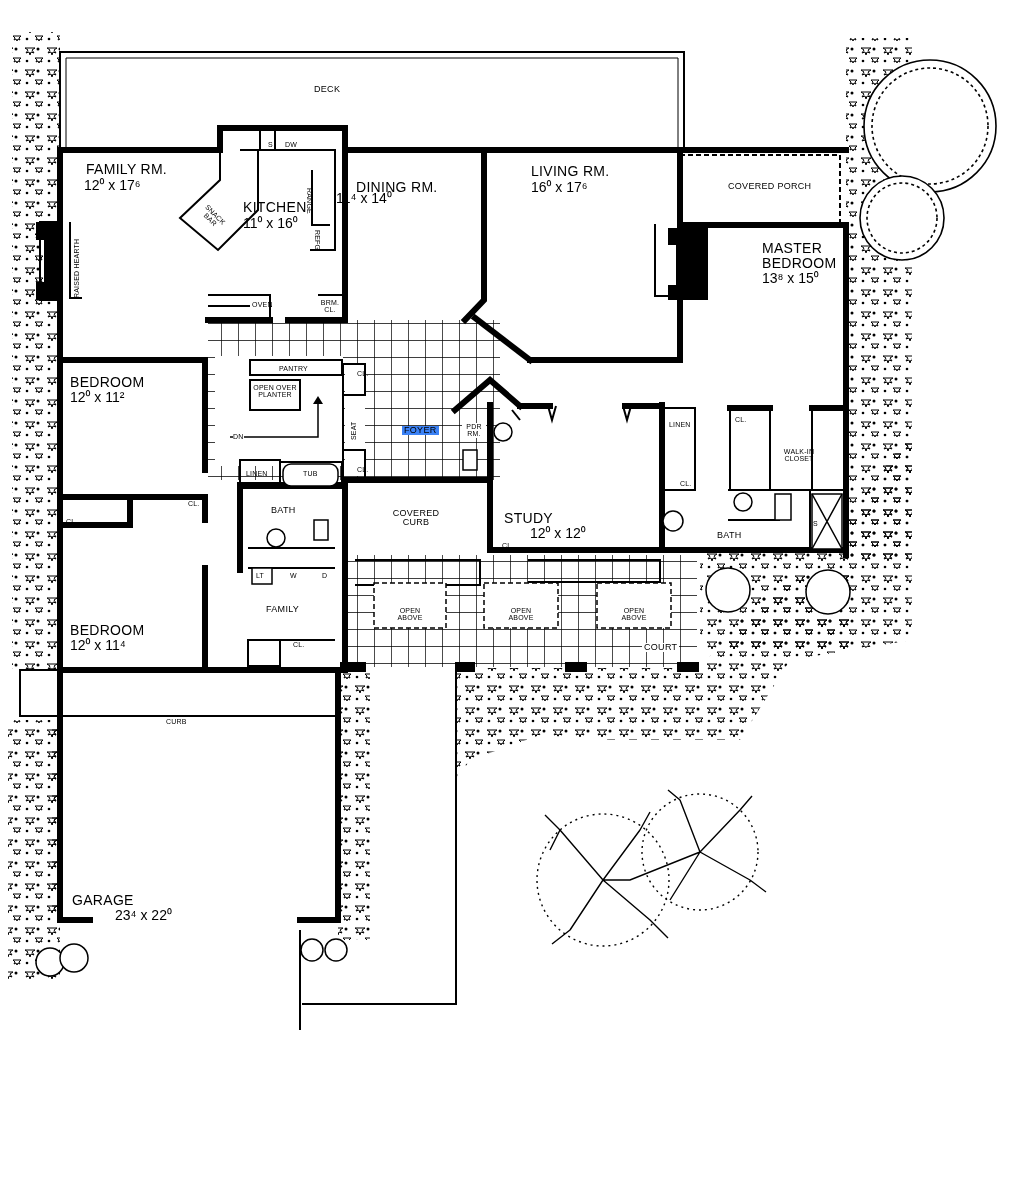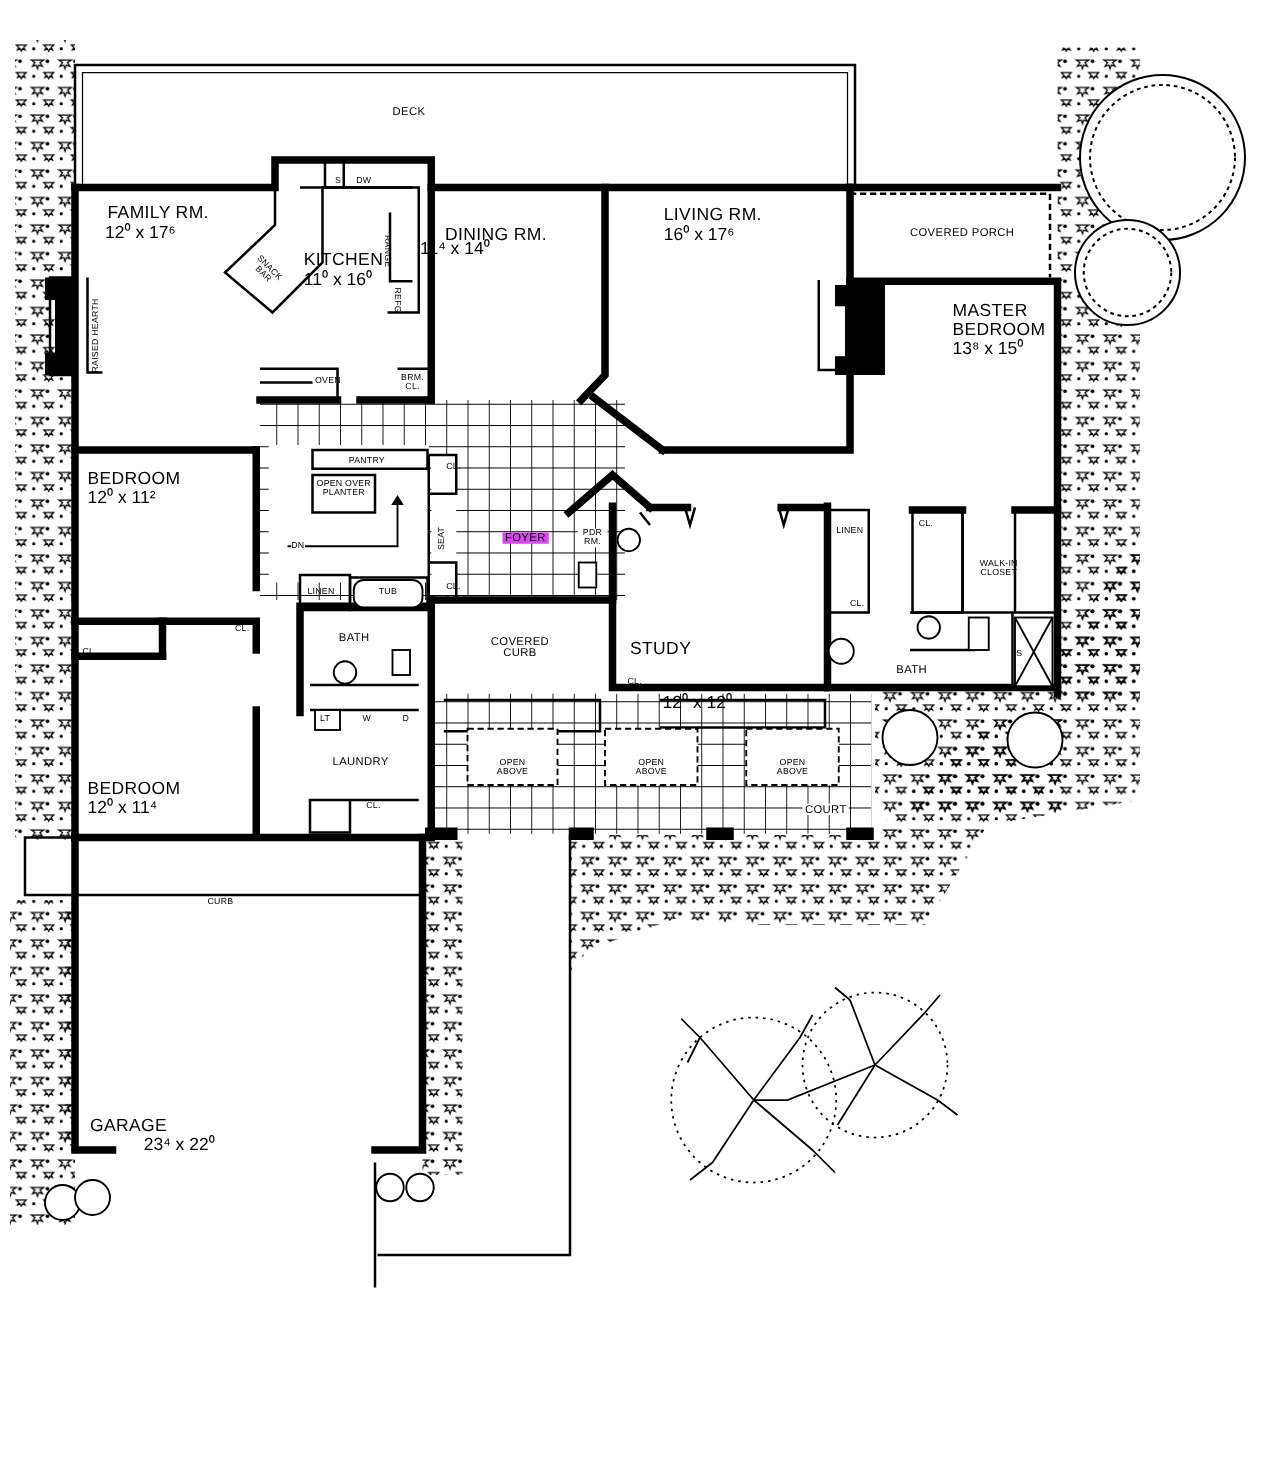--- a/index.html
+++ b/index.html
@@ -191,32 +191,32 @@
 <div class="lbl room" style="left:762px;top:241px;">MASTER</div>
 <div class="lbl room" style="left:762px;top:256px;">BEDROOM</div>
 <div class="lbl dim" style="left:762px;top:271px;">13⁸ x 15⁰</div>
 
 <div class="lbl room" style="left:70px;top:375px;">BEDROOM</div>
 <div class="lbl dim" style="left:70px;top:390px;">12⁰ x 11²</div>
 
 <div class="lbl room" style="left:70px;top:623px;">BEDROOM</div>
 <div class="lbl dim" style="left:70px;top:638px;">12⁰ x 11⁴</div>
 
-<div class="lbl small" style="left:402px;top:426px;background:#d946ef;padding:0 2px;">FOYER</div>
+<div class="lbl small" style="left:402px;top:426px;background:#3b82f6;padding:0 2px;">FOYER</div>
 <div class="lbl tiny center" style="left:462px;top:423px;width:24px;background:#fff;">
   <div>PDR</div>
   <div>RM.</div>
 </div>
 
 <div class="lbl room" style="left:504px;top:511px;">STUDY</div>
-<div class="lbl dim" style="left:530px;top:526px;margin-top:28px;">12⁰ x 12⁰</div>
+<div class="lbl dim" style="left:530px;top:526px;">12⁰ x 12⁰</div>
 
 <div class="lbl small" style="left:271px;top:506px;">BATH</div>
 <div class="lbl small" style="left:717px;top:531px;">BATH</div>
-<div class="lbl small" style="left:266px;top:605px;">LAUNDRY</div>
+<div class="lbl small" style="left:266px;top:605px;">FAMILY</div>
 
 <div class="lbl small center" style="left:380px;top:509px;width:72px;">
   <div>COVERED</div>
   <div>CURB</div>
 </div>
 
 <div class="lbl small" style="left:642px;top:643px;background:#fff;padding:0 2px;">COURT</div>
 
 <div class="lbl room" style="left:72px;top:893px;">GARAGE</div>
 <div class="lbl dim" style="left:72px;top:908px;margin-left:43px;">23⁴ x 22⁰</div>

